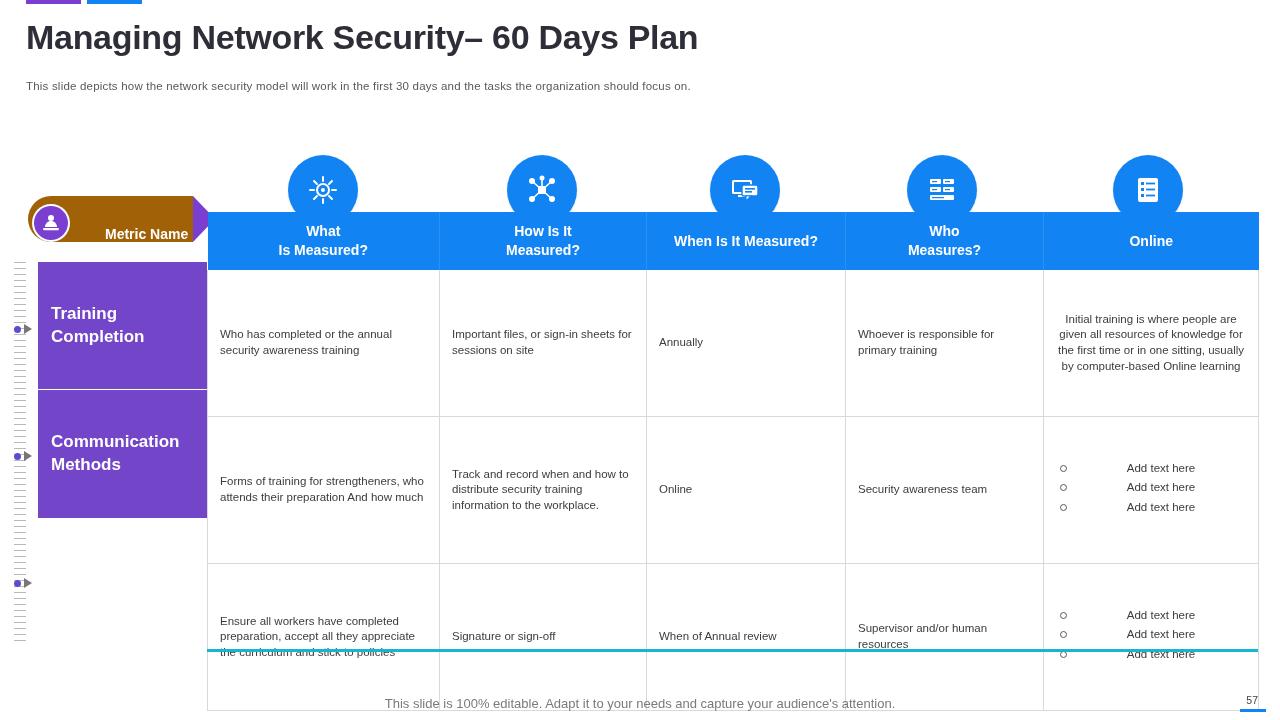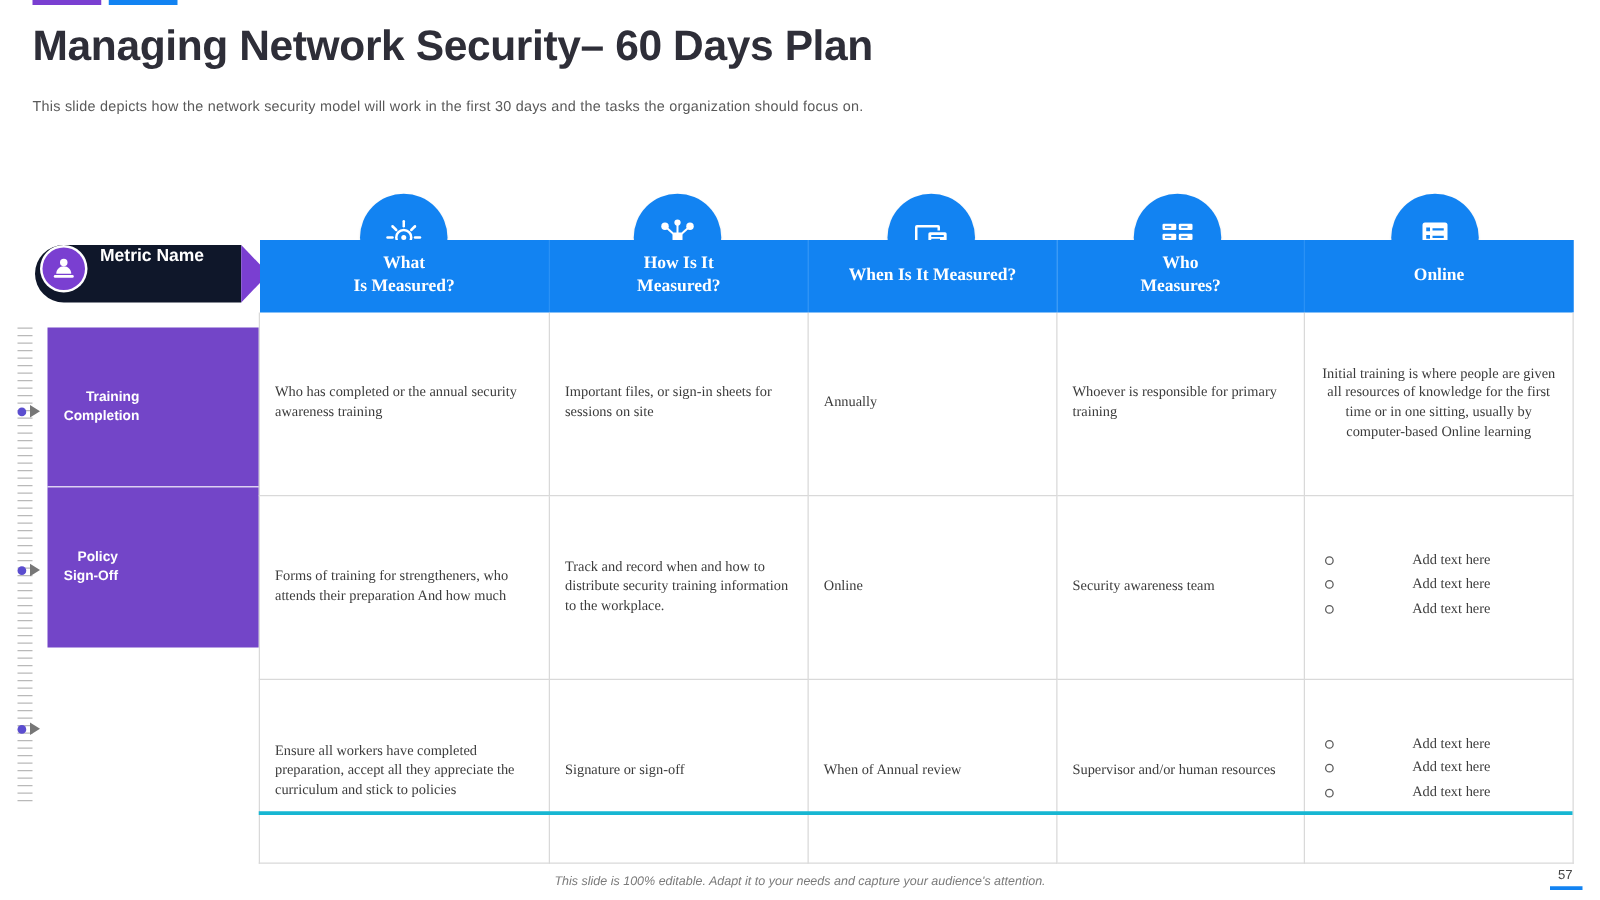--- a/index.html
+++ b/index.html
@@ -72,24 +72,25 @@
   }
   .circ svg { display: block; }
 
   
   .metric-pill {
     position: absolute;
     left: 28px;
     top: 196px;
     height: 46px;
     width: 165px;
-    background: #0f172a;
-    display: flex;
-    align-items: flex-start;
+    background: #a16207;
+    display: flex;
+    align-items: flex-end;
     border-radius: 23px 0 0 23px;
+    gap: 25px;
   }
   .metric-pill:after {
     content: "";
     position: absolute;
     right: -22px;
     top: 0;
     width: 0; height: 0;
     border-top: 23px solid transparent;
     border-bottom: 23px solid transparent;
     border-left: 22px solid #7a3fd1;
@@ -117,25 +118,24 @@
     font-weight: bold;
     font-size: 14px;
     margin-left: 10px;
     white-space: nowrap;
   }
 
   
   table.matrix {
     position: absolute;
     left: 207px;
-    top: 192px;
+    top: 212px;
     border-collapse: collapse;
     width: 1051px;
     table-layout: fixed;
-    font-family: Liberation Serif, serif;
   }
   table.matrix th {
     background: #1283f2;
     color: #ffffff;
     font-size: 14px;
     font-weight: bold;
     height: 58px;
     line-height: 1.35;
     vertical-align: middle;
     border-right: 1px solid #2a91f5;
@@ -176,28 +176,27 @@
     position: absolute;
     left: 38px;
     top: 262px;
     width: 169px;
   }
   .left-cell {
     height: 128px;
     background: #7345c8;
     color: #ffffff;
     font-weight: bold;
-    font-size: 11px;
+    font-size: 17px;
     display: flex;
     align-items: center;
     padding-left: 13px;
     box-sizing: border-box;
     line-height: 1.35;
     border-bottom: 1px solid #ffffff;
-    text-align: right;
   }
   .left-cell:last-child { border-bottom: none; }
 
   
   .ruler {
     position: absolute;
     left: 14px;
     top: 262px;
     width: 12px;
     height: 385px;
@@ -249,23 +248,22 @@
     border: 1px solid #5a5a5a;
     border-radius: 50%;
   }
 
   
   .footer-note {
     position: absolute;
     bottom: 9px;
     width: 100%;
     text-align: center;
-    font-size: 10px;
+    font-size: 13px;
     color: #7a7a7a;
-    font-style: italic;
   }
   .page-num {
     position: absolute;
     right: 22px;
     bottom: 14px;
     font-size: 10.5px;
     color: #444;
   }
   .page-rule {
     position: absolute;
@@ -463,22 +461,22 @@
 
 <div class="left-col">
   <div class="left-cell">
     <span>
       <span>Training</span><br>
       <span>Completion</span>
     </span>
   </div>
   <div class="left-cell">
     <span>
-      <span>Policy</span><br>
-      <span>Sign-Off</span>
+      <span>Communication</span><br>
+      <span>Methods</span>
     </span>
   </div>
 </div>
 
 <table class="matrix">
   <colgroup>
     <col class="col1">
       <col class="col2">
       <col class="col3">
       <col class="col4">

